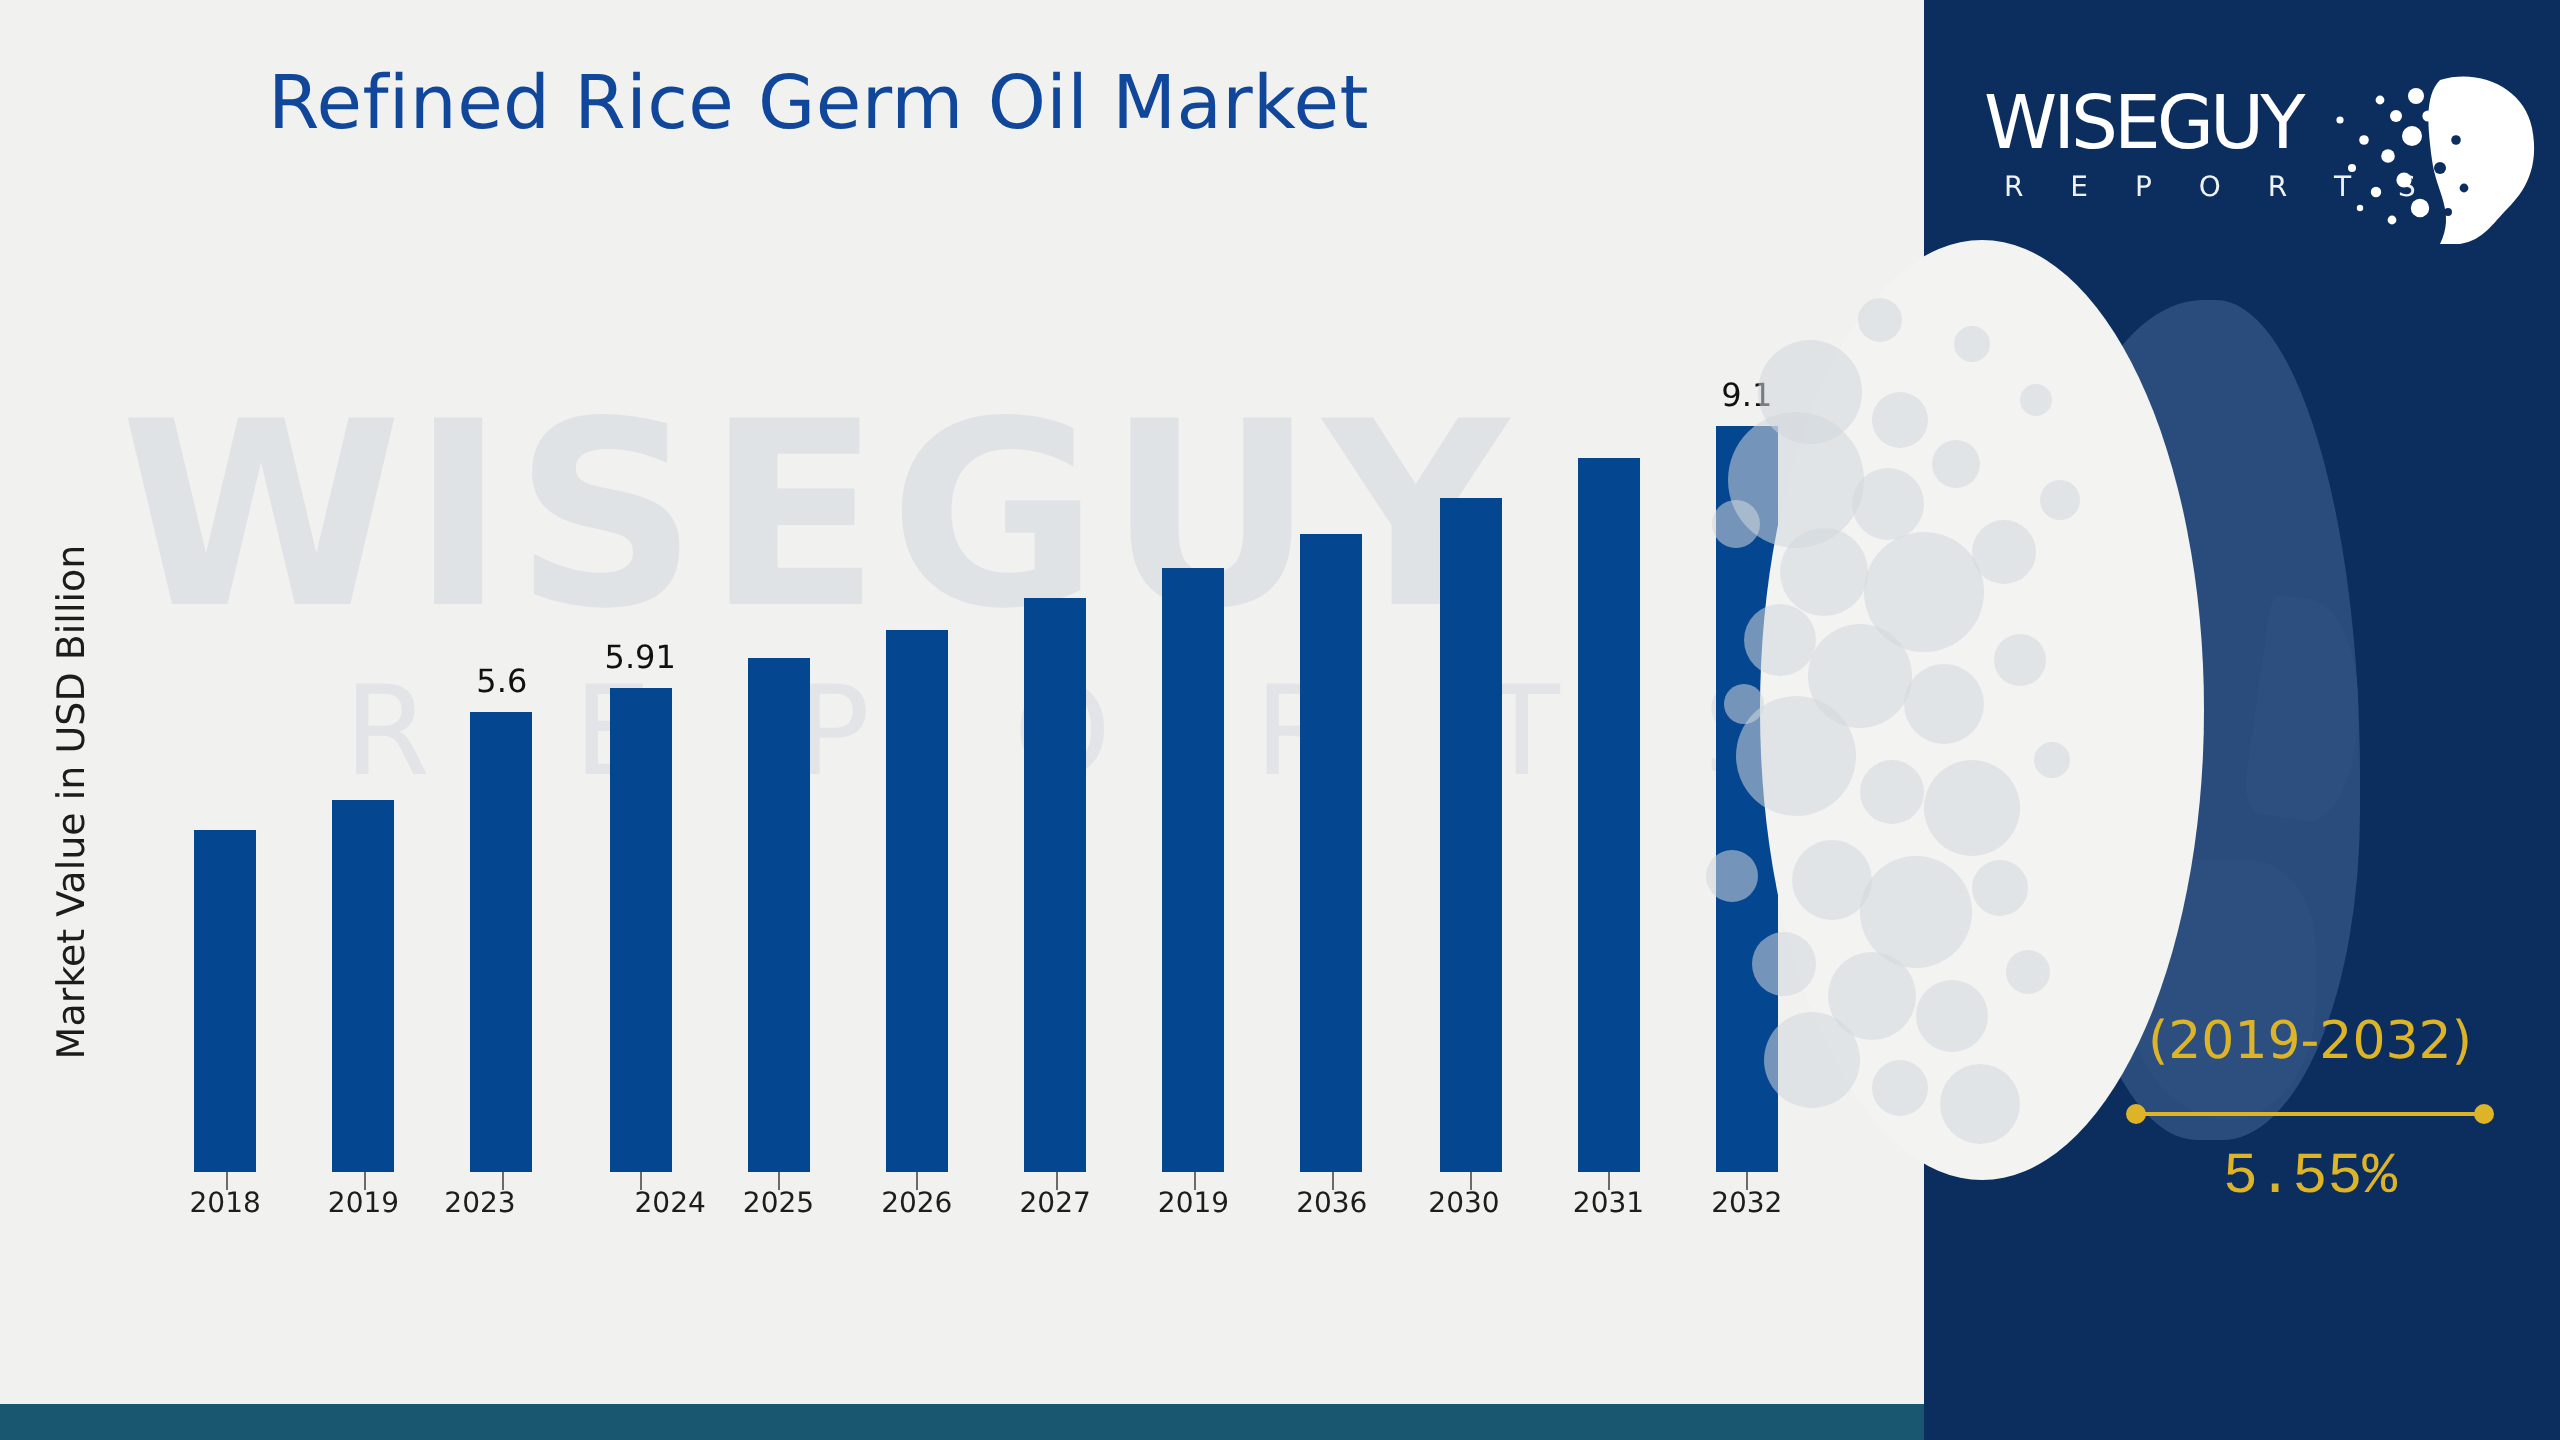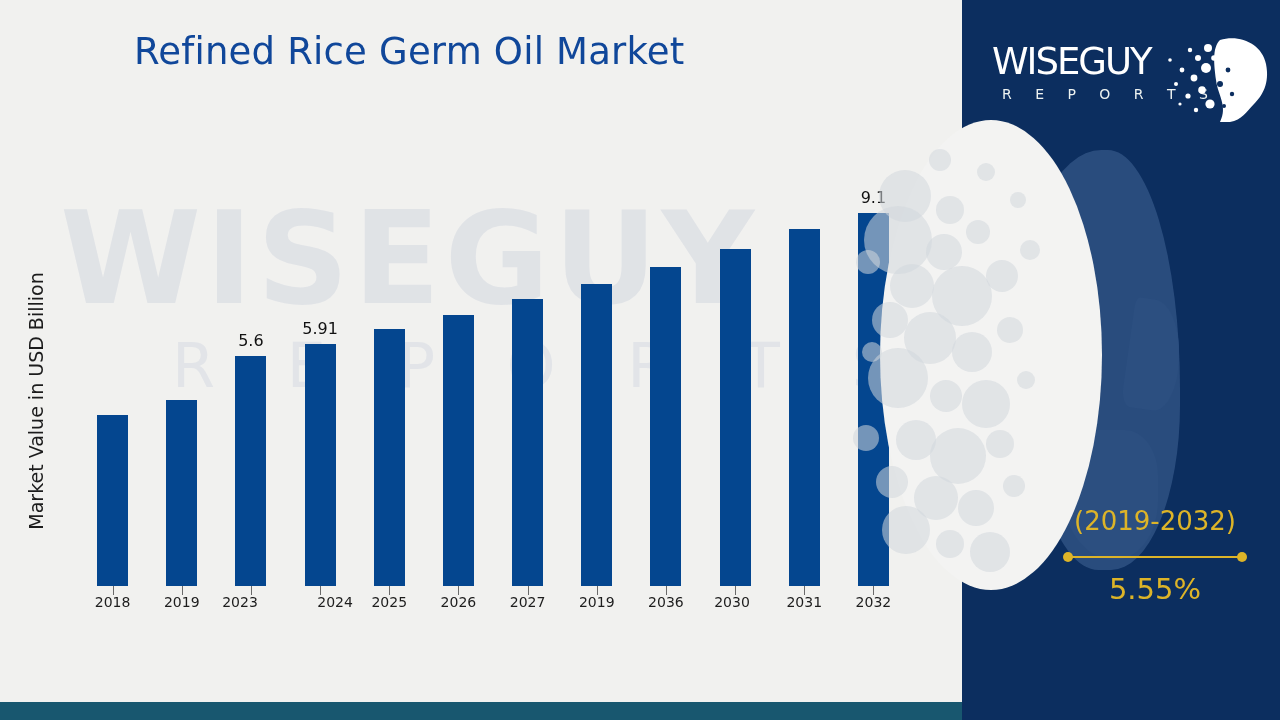--- a/index.html
+++ b/index.html
@@ -97,21 +97,21 @@
 
   
   .cagr{position:absolute;left:1040px;top:505px;width:230px;text-align:center;}
   .cagr-title{font-size:26px;color:#ddb428;line-height:1.25;white-space:nowrap;}
   .cagr-range{font-size:26px;color:#ddb428;line-height:1.25;white-space:nowrap;}
   .cagr-rule{position:relative;margin:14px auto 10px auto;width:184px;height:10px;}
   .cagr-rule .line{position:absolute;left:5px;top:4px;width:174px;height:2px;background:#ddb428;}
   .cagr-rule .dot{position:absolute;top:0;width:10px;height:10px;border-radius:50%;background:#ddb428;}
   .cagr-rule .dot.left{left:0;}
   .cagr-rule .dot.right{right:0;}
-  .cagr-value{font-size:29px;color:#ddb428;white-space:nowrap;}
+  .cagr-value{font-size:29px;color:#ddb428;white-space:nowrap;font-family:Liberation Mono, monospace;}
 </style>
 </head>
 <body>
 
 <div id="canvas">
 
   <div class="chart-panel">
 
     <div class="watermark">
       <div class="wm-line1">WISEGUY</div>

